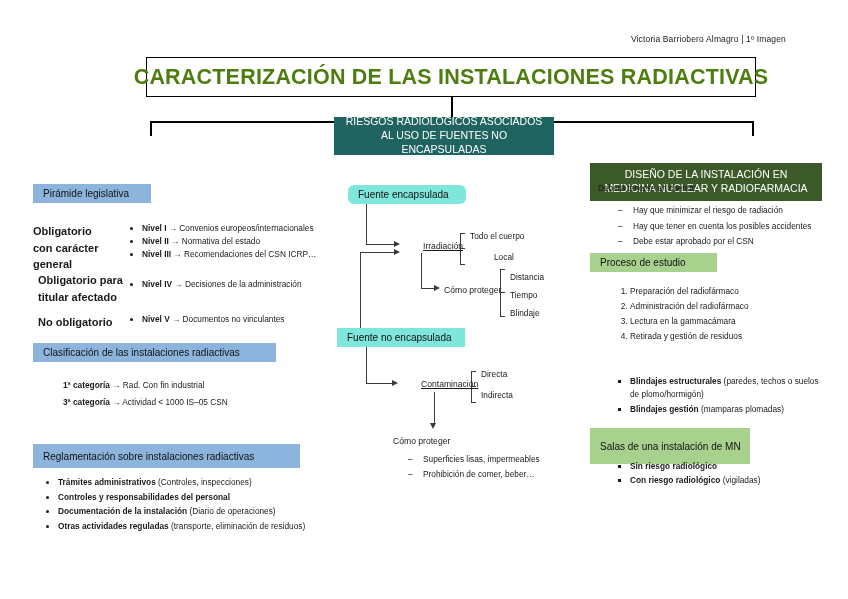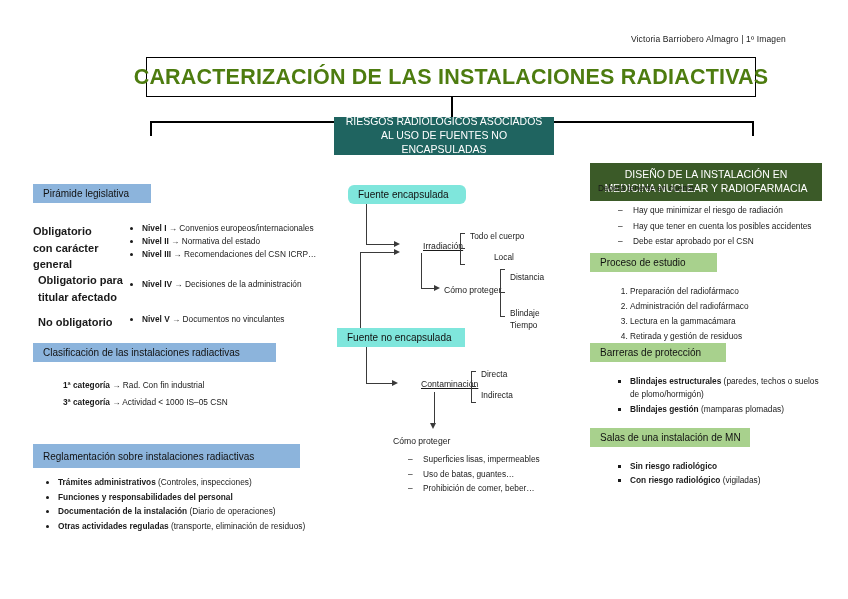--- a/index.html
+++ b/index.html
@@ -234,21 +234,21 @@
   <div class="tblock" style="left:55px; top:377px; width:260px; line-height:2.0;">
     <div><b>1ª categoría</b><span> → Rad. Con fin industrial</span></div>
     <div><b>3ª categoría</b><span> → Actividad &lt; 1000 IS–05 CSN</span></div>
   </div>
 
   <div class="chip blue" style="left:33px; top:444px; width:267px; height:24px;">Reglamentación sobre instalaciones radiactivas</div>
 
   <div class="tblock" style="left:36px; top:476px; width:290px; line-height:1.65;">
     <ul class="bl">
       <li><b>Trámites administrativos</b><span> (Controles, inspecciones)</span></li>
-      <li><b>Funciones y responsabilidades del personal</b><span></span></li>
+      <li><b>Controles y responsabilidades del personal</b><span></span></li>
       <li><b>Documentación de la instalación</b><span> (Diario de operaciones)</span></li>
       <li><b>Otras actividades reguladas</b><span> (transporte, eliminación de residuos)</span></li>
     </ul>
   </div>
 
   <div class="chip teal" style="left:348px; top:185px; width:118px; height:19px;border-radius:6px;">Fuente encapsulada</div>
 
   <div class="ln v" style="left:366px; top:204px; height:41px;"></div>
   <div class="ln h" style="left:366px; top:244px; width:30px;"></div>
   <div class="arrow-r" style="left:394px; top:241px;"></div>
@@ -265,21 +265,21 @@
   <div class="leaf" style="left:494px; top:252px;">Local</div>
 
   <div class="ln v" style="left:421px; top:253px; height:36px;"></div>
   <div class="ln h" style="left:421px; top:288px; width:15px;"></div>
   <div class="arrow-r" style="left:434px; top:285px;"></div>
   <div class="node" style="left:444px; top:285px;">Cómo proteger</div>
 
   <div class="brace" style="left:500px; top:269px; height:48px;"></div>
   <div class="brace-tick" style="left:500px; top:292px;"></div>
   <div class="leaf" style="left:510px; top:272px;">Distancia</div>
-  <div class="leaf" style="left:510px; top:290px;margin-top:30px;">Tiempo</div>
+  <div class="leaf" style="left:510px; top:290px;">Tiempo</div>
   <div class="leaf" style="left:510px; top:308px;">Blindaje</div>
 
   <div class="chip teal" style="left:337px; top:328px; width:128px; height:19px;">Fuente no encapsulada</div>
 
   <div class="ln v" style="left:366px; top:347px; height:37px;"></div>
   <div class="ln h" style="left:366px; top:383px; width:28px;"></div>
   <div class="arrow-r" style="left:392px; top:380px;"></div>
   <div class="node u" style="left:402px; top:379px;">Contaminación</div>
 
   <div class="brace" style="left:471px; top:371px; height:32px;"></div>
@@ -287,21 +287,20 @@
   <div class="leaf" style="left:481px; top:369px;">Directa</div>
   <div class="leaf" style="left:481px; top:390px;">Indirecta</div>
 
   <div class="ln v" style="left:434px; top:392px; height:33px;"></div>
   <div class="arrow-d" style="left:430px; top:423px;"></div>
   <div class="node" style="left:393px; top:436px;">Cómo proteger</div>
 
   <div class="tblock" style="left:398px; top:453px; width:190px; line-height:1.65;">
     <ul class="dash">
       <li>Superficies lisas, impermeables</li>
-      <li>Uso de batas, guantes…</li>
       <li>Prohibición de comer, beber…</li>
     </ul>
   </div>
 
   <div class="tblock" style="left:590px; top:182px; width:230px;">Deberá tenerse en cuenta:</div>
 
   <div class="tblock" style="left:608px; top:203px; width:230px; line-height:1.75;">
     <ul class="dash">
       <li>Hay que minimizar el riesgo de radiación</li>
       <li>Hay que tener en cuenta los posibles accidentes</li>
@@ -313,30 +312,29 @@
 
   <div class="tblock" style="left:608px; top:284px; width:215px; line-height:1.7;">
     <ol class="nl">
       <li>Preparación del radiofármaco</li>
       <li>Administración del radiofármaco</li>
       <li>Lectura en la gammacámara</li>
       <li>Retirada y gestión de residuos</li>
     </ol>
   </div>
 
-  <div class="chip green" style="left:590px; top:343px; width:136px; height:19px;">Barreras de protección</div>
 
   <div class="tblock" style="left:608px; top:375px; width:212px; line-height:1.6;">
     <ul class="bl sq">
       <li><b>Blindajes estructurales</b><span> (paredes, techos o suelos de plomo/hormigón)</span></li>
       <li><b>Blindajes gestión</b><span> (mamparas plomadas)</span></li>
     </ul>
   </div>
 
-  <div class="chip green" style="left:590px; top:428px; width:160px; height:19px;">Salas de una instalación de MN</div>
+  <div class="chip green" style="left:590px; top:428px; width:160px; height:36px;">Salas de una instalación de MN</div>
 
   <div class="tblock" style="left:608px; top:460px; width:212px; line-height:1.6;">
     <ul class="bl sq">
       <li><b>Sin riesgo radiológico</b><span></span></li>
       <li><b>Con riesgo radiológico</b><span> (vigiladas)</span></li>
     </ul>
   </div>
 
 </div>
 

